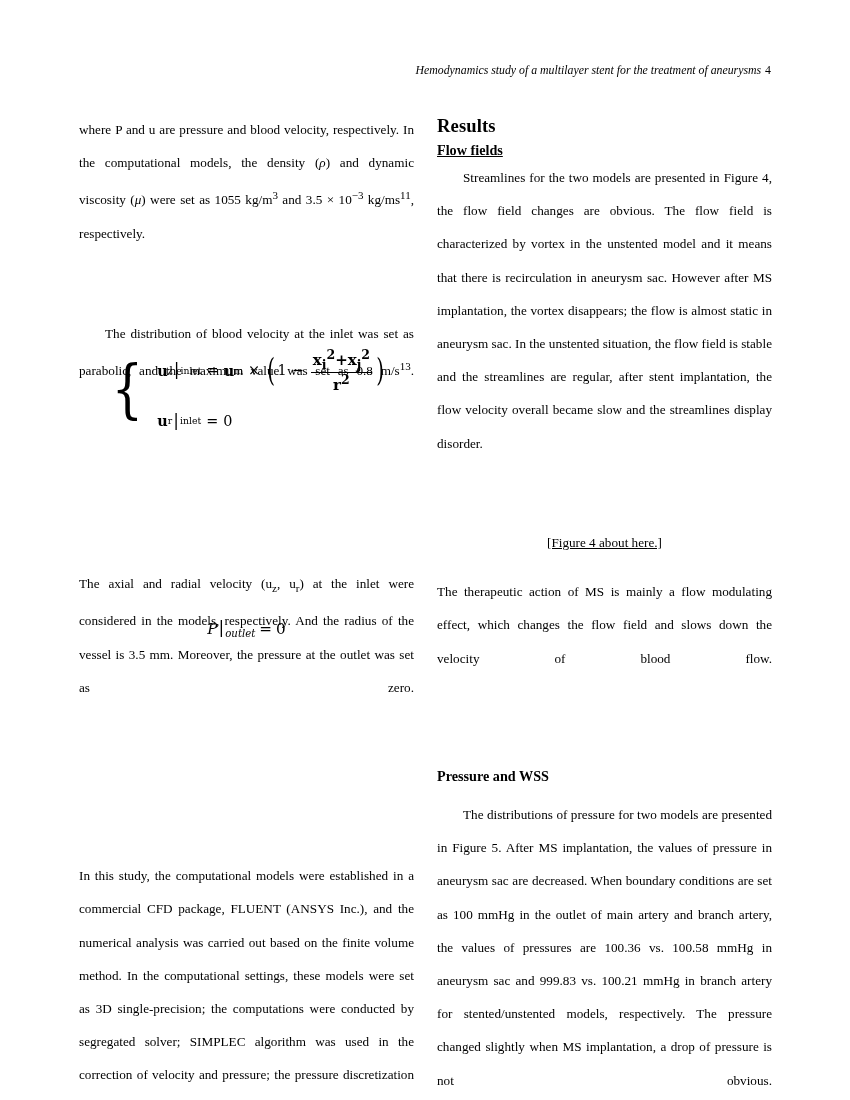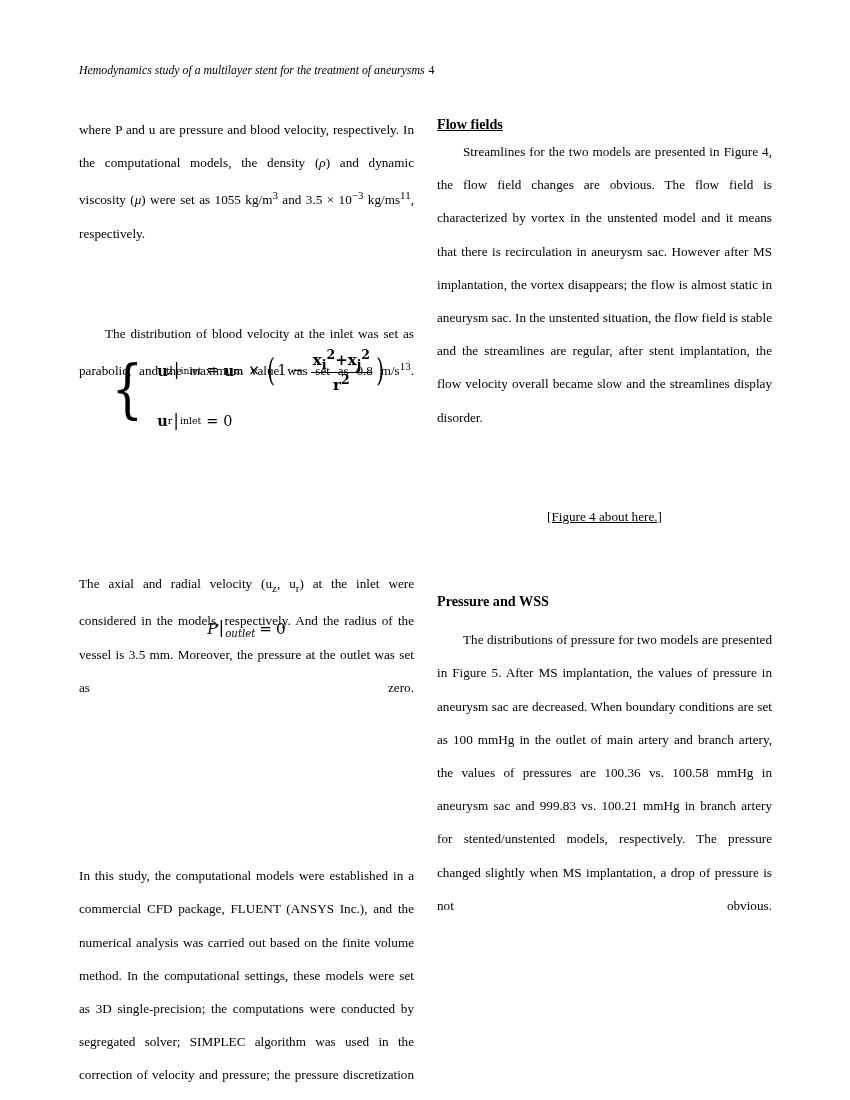--- a/index.html
+++ b/index.html
@@ -22,21 +22,21 @@
     width: 850px;
     height: 1100px;
   }
 
   
   .running-head {
     position: absolute;
     left: 79px;
     top: 62px;
     width: 692px;
-    text-align: left;
+    text-align: right;
     font-size: 11.8px;
     line-height: 16px;
     white-space: nowrap;
   }
   .running-head .rh-title {
     font-style: italic;
   }
   .running-head .rh-page {
     font-style: normal;
     margin-left: 4px;
@@ -247,27 +247,29 @@
       </span>
     </span>
   </div>
 
   <div class="math-block eq-outlet">
     <span>P</span><span class="vbar">|</span><span class="sub-it">outlet</span><span class="eqsign">=</span><span class="zero">0</span>
   </div>
 
   <div class="col col-right">
 
+    <h1 class="section">Results</h1>
 
     <h2 class="subsection after-results">Flow fields</h2>
 
     <p class="body indent after-flowfields">Streamlines for the two models are presented in Figure 4, the flow field changes are obvious. The flow field is characterized by vortex in the unstented model and it means that there is recirculation in aneurysm sac. However after MS implantation, the vortex disappears; the flow is almost static in aneurysm sac. In the unstented situation, the flow field is stable and the streamlines are regular, after stent implantation, the flow velocity overall became slow and the streamlines display disorder.</p>
 
     <p class="figline" style="margin-top:33px">[Figure 4 about here.]</p>
 
+    <p class="body" style="margin-top:16px">The therapeutic action of MS is mainly a flow modulating effect, which changes the flow field and slows down the velocity of blood flow.</p>
 
     <h2 class="subsection" style="margin-top:57px">Pressure and WSS</h2>
 
     <p class="body indent" style="margin-top:11px">The distributions of pressure for two models are presented in Figure 5. After MS implantation, the values of pressure in aneurysm sac are decreased. When boundary conditions are set as 100 mmHg in the outlet of main artery and branch artery, the values of pressures are 100.36 vs. 100.58 mmHg in aneurysm sac and 999.83 vs. 100.21 mmHg in branch artery for stented/unstented models, respectively. The pressure changed slightly when MS implantation, a drop of pressure is not obvious.</p>
 
   </div>
 
 </div>
 
 </body></html>

